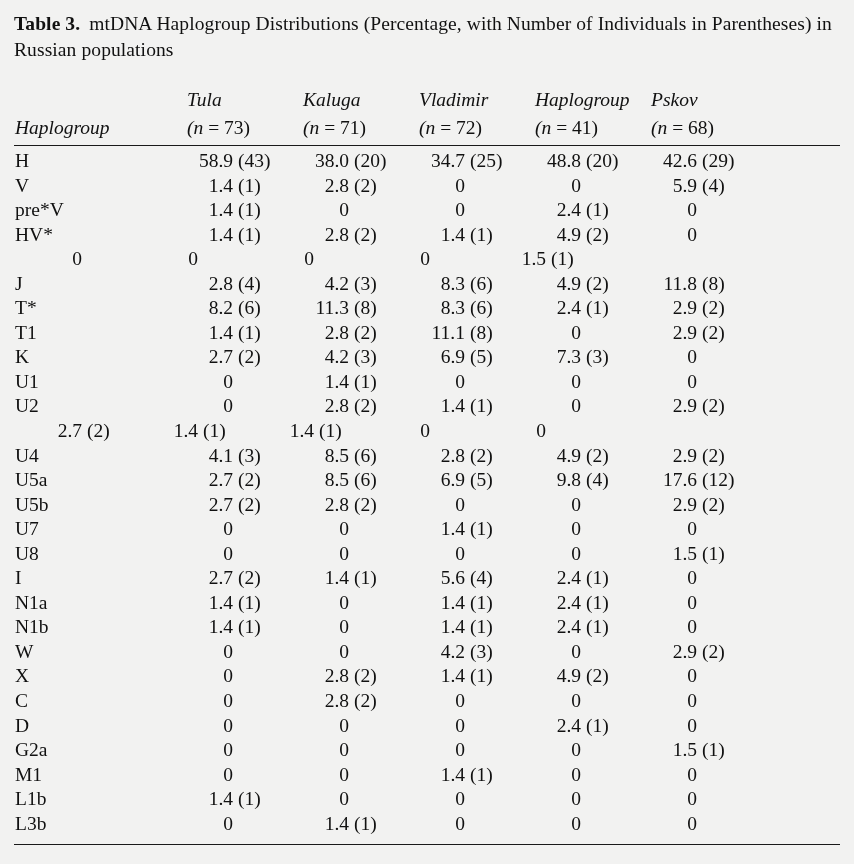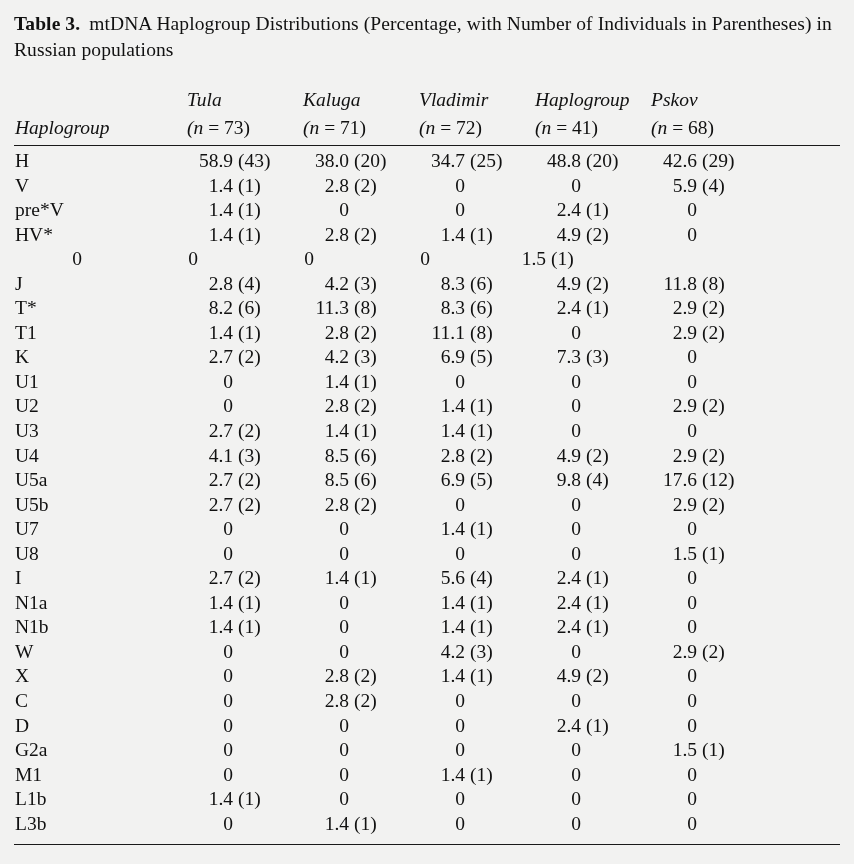--- a/index.html
+++ b/index.html
@@ -388,21 +388,20 @@
         </div>
         <div class="cell-val">
           <span class="num">0</span>
         </div>
         <div class="cell-val">
           <span class="num">2.9</span>
           <span class="paren">(2)</span>
         </div>
       </div>
       <div class="trow">
-        <div class="cell-haplo">U3</div>
         <div class="cell-val first">
           <span class="num">2.7</span>
           <span class="paren">(2)</span>
         </div>
         <div class="cell-val">
           <span class="num">1.4</span>
           <span class="paren">(1)</span>
         </div>
         <div class="cell-val">
           <span class="num">1.4</span>

